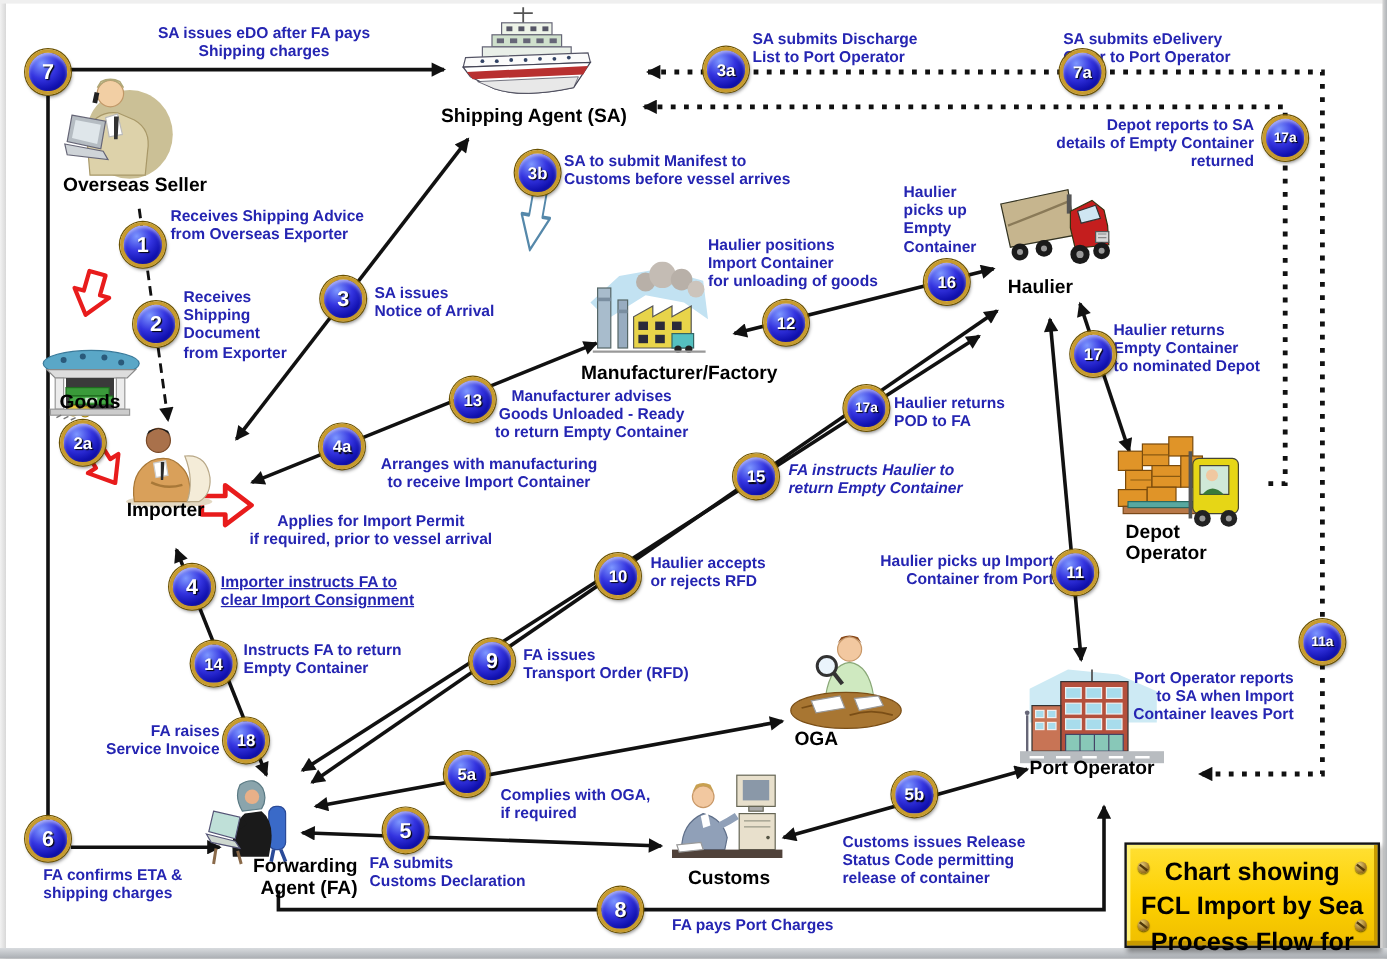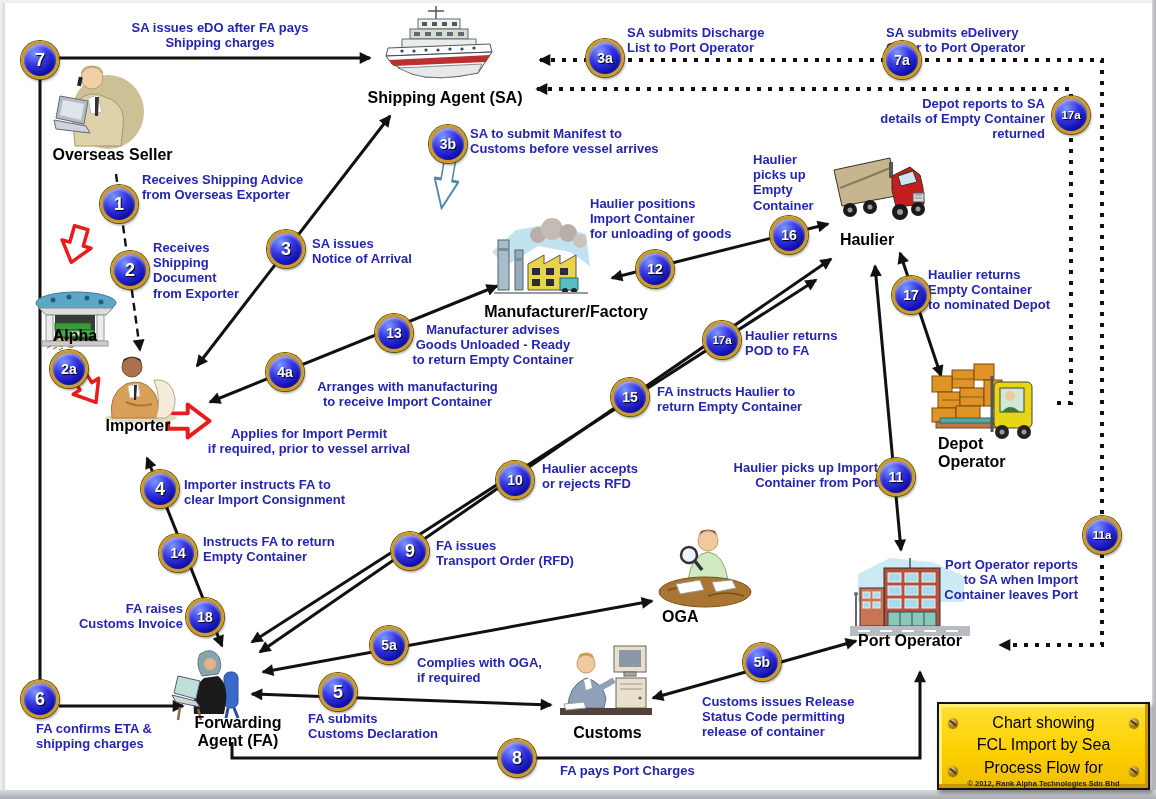--- a/index.html
+++ b/index.html
@@ -21,21 +21,21 @@
   .flow-label{position:absolute;color:#2525b2;font-weight:bold;font-size:13px;line-height:1.17;
     white-space:pre-line;z-index:4;}
   .actor-label{position:absolute;color:#000;font-weight:bold;font-size:16px;line-height:1.1;
     white-space:pre-line;z-index:4;}
   .actor{position:absolute;z-index:3;}
   #arrow-layer{position:absolute;left:0;top:0;z-index:2;}
   .plaque{position:absolute;background:linear-gradient(#ffe034,#fdd000 55%,#efbe00);
     border:2px solid #141414;box-sizing:border-box;z-index:6;
     box-shadow:inset -3px -4px 0 #c89a00, inset 3px 3px 0 #fff176, 2px 3px 4px rgba(0,0,0,.4);
     text-align:center;padding-top:8px;}
-  .plaque-line{color:#000;font-weight:normal;font-size:16px;line-height:1.4;}
+  .plaque-line{color:#000;font-weight:bold;font-size:21px;line-height:1.4;}
   .plaque-copy{color:#222;font-size:7.5px;font-weight:bold;margin-top:0px;}
   .screw{position:absolute;width:10px;height:10px;border-radius:50%;
     background:radial-gradient(circle at 35% 30%, #e8cf7a, #a07828 60%, #6a4a10);
     box-shadow:0 1px 1px rgba(0,0,0,.5);}
   .screw::after{content:"";position:absolute;left:1px;top:4px;width:8px;height:1.6px;
     background:#50380a;transform:rotate(38deg);}
 </style>
 </head>
 <body>
 
@@ -368,67 +368,67 @@
 Empty
 Container</div>
     <div class="badge sm" style="left: 892px; top: 276px;">17</div>
     <div class="flow-label" style="left: 928px; top: 267px; width: 152px; text-align: left;">Haulier returns
 Empty Container
 to nominated Depot</div>
     <div class="badge xs" style="left: 703px; top: 321px;">17a</div>
     <div class="flow-label" style="left: 745px; top: 328px; width: 140px; text-align: left;">Haulier returns
 POD  to FA</div>
     <div class="badge sm" style="left: 611px; top: 378px;">15</div>
-    <div class="flow-label" style="left: 657px; top: 384px; width: 185px; text-align: left;">FA instructs Haulier to
+    <div class="flow-label" style="left: 657px; top: 384px; width: 185px; text-align: left; font-style: italic;">FA instructs Haulier to
 return Empty Container</div>
     <div class="badge sm" style="left: 496px; top: 461px;">10</div>
     <div class="flow-label" style="left: 542px; top: 461px; width: 135px; text-align: left;">Haulier accepts
 or rejects RFD</div>
     <div class="badge sm" style="left: 877px; top: 458px;">11</div>
     <div class="flow-label" style="left: 700px; top: 460px; width: 178px; text-align: right;">Haulier picks up Import
 Container from Port</div>
     <div class="badge xs" style="left: 1083px; top: 516px;">11a</div>
     <div class="flow-label" style="left: 928px; top: 510px; width: 150px; text-align: right; margin-top: 47px;">Port Operator reports
 to SA when Import
 Container leaves Port</div>
     <div class="badge" style="left: 141px; top: 470px;">4</div>
-    <div class="flow-label" style="left: 184px; top: 477px; width: 200px; text-align: left;">Importer instructs FA to
+    <div class="flow-label" style="left: 184px; top: 477px; width: 200px; text-align: left; text-decoration: underline;">Importer instructs FA to
 clear Import Consignment</div>
     <div class="badge sm" style="left: 159px; top: 534px;">14</div>
     <div class="flow-label" style="left: 203px; top: 534px; width: 180px; text-align: left;">Instructs FA to return
 Empty Container</div>
     <div class="badge" style="left: 391px; top: 532px;">9</div>
     <div class="flow-label" style="left: 436px; top: 538px; width: 185px; text-align: left;">FA issues
 Transport Order (RFD)</div>
     <div class="badge sm" style="left: 186px; top: 598px;">18</div>
     <div class="flow-label" style="left: 58px; top: 601px; width: 125px; text-align: right;">FA raises
-Customs Invoice</div>
+Service Invoice</div>
     <div class="badge sm" style="left: 370px; top: 626px;">5a</div>
     <div class="flow-label" style="left: 417px; top: 655px; width: 165px; text-align: left;">Complies with OGA,
 if required</div>
     <div class="badge" style="left: 21px; top: 680px;">6</div>
     <div class="flow-label" style="left: 36px; top: 721px; width: 155px; text-align: left;">FA confirms ETA &amp;
 shipping charges</div>
     <div class="badge" style="left: 319px; top: 673px;">5</div>
     <div class="flow-label" style="left: 308px; top: 711px; width: 170px; text-align: left;">FA submits
 Customs Declaration</div>
     <div class="badge sm" style="left: 743px; top: 643px;">5b</div>
     <div class="flow-label" style="left: 702px; top: 694px; width: 190px; text-align: left;">Customs issues Release
 Status Code permitting
 release of container</div>
     <div class="badge" style="left: 498px; top: 739px;">8</div>
     <div class="flow-label" style="left: 544px; top: 763px; width: 180px; text-align: left; padding-left: 16px;">FA pays Port Charges</div>
     <div class="actor-label" style="left: 40px; top: 146px; width: 145px; text-align: center;">Overseas Seller</div>
     <div class="actor-label" style="left: 366px; top: 89px; width: 158px; text-align: center;">Shipping Agent (SA)</div>
-    <div class="actor-label" style="left: 30px; top: 327px; width: 90px; text-align: center;">Alpha</div>
+    <div class="actor-label" style="left: 30px; top: 327px; width: 90px; text-align: center;">Goods</div>
     <div class="actor-label" style="left: 88px; top: 417px; width: 100px; text-align: center;">Importer</div>
     <div class="actor-label" style="left: 468px; top: 303px; width: 196px; text-align: center;">Manufacturer/Factory</div>
     <div class="actor-label" style="left: 812px; top: 231px; width: 110px; text-align: center;">Haulier</div>
     <div class="actor-label" style="left: 938px; top: 435px; width: 110px; text-align: left;">Depot
 Operator</div>
     <div class="actor-label" style="left: 662px; top: 608px; width: 80px; ">OGA</div>
     <div class="actor-label" style="left: 560px; top: 724px; width: 95px; text-align: center;">Customs</div>
     <div class="actor-label" style="left: 840px; top: 632px; width: 140px; text-align: center;">Port Operator</div>
-    <div class="actor-label" style="left: 178px; top: 714px; width: 120px; text-align: center;">Forwarding
+    <div class="actor-label" style="left: 178px; top: 714px; width: 120px; text-align: right;">Forwarding
 Agent (FA)</div>
     <div class="flow-label" style="left: 198px; top: 414px; width: 222px; text-align: center; margin-top: 12px;">Applies for Import Permit
 if required, prior to vessel arrival</div>
   </div>
 
 </body></html>

